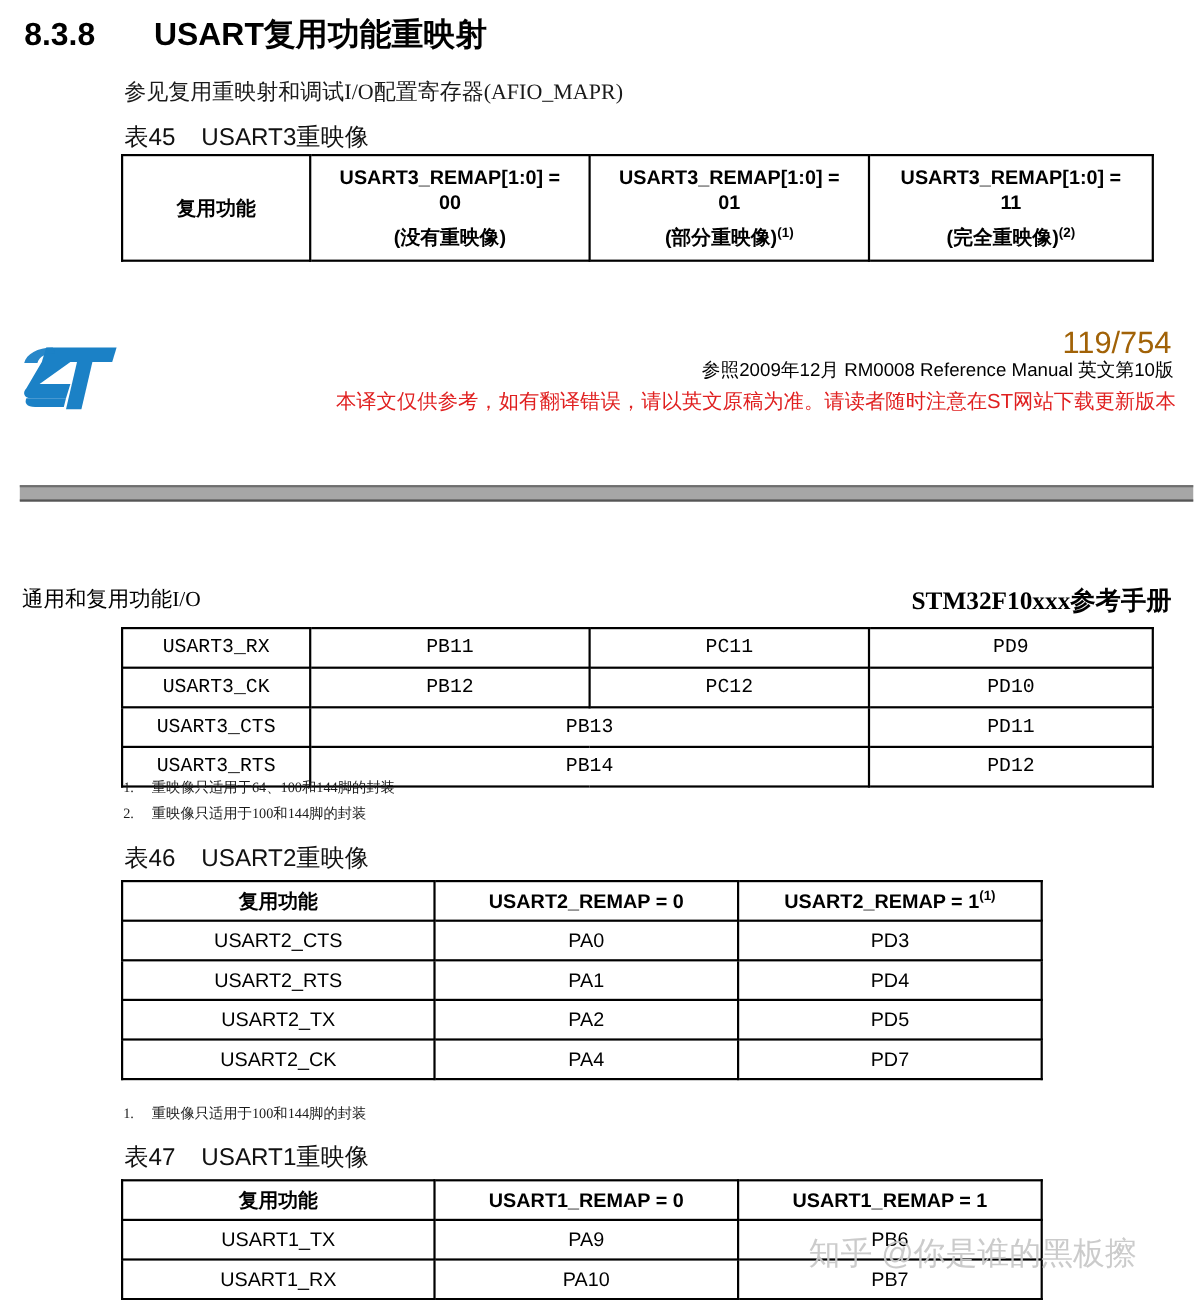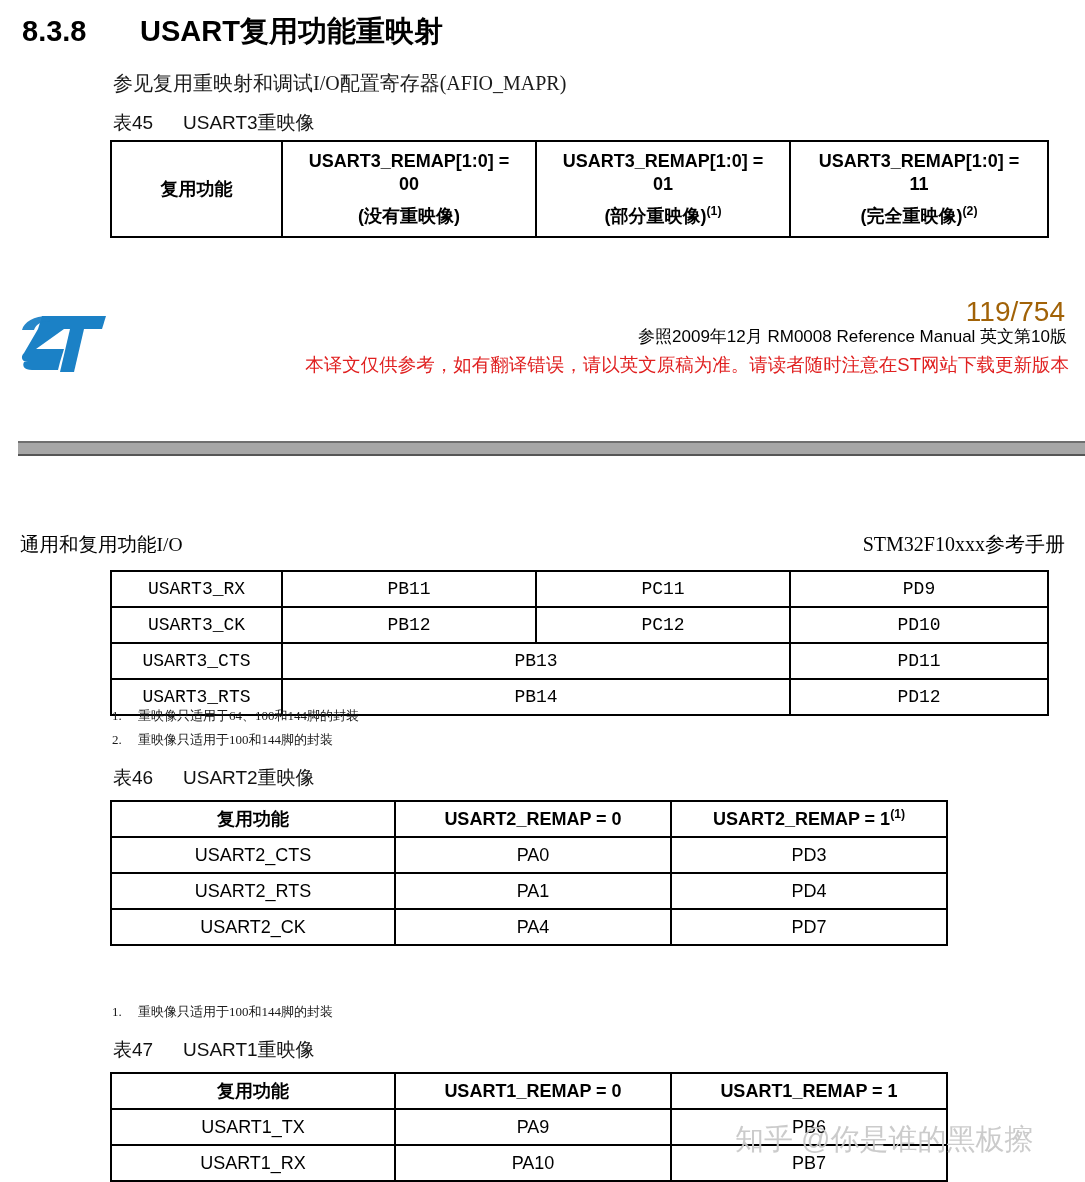--- a/index.html
+++ b/index.html
@@ -42,21 +42,21 @@
     font-family: "Liberation Serif", serif;
     color: #1a1a1a;
   }
   #intro-line {
     left: 113px;
     top: 70px;
     font-family: "Liberation Serif", serif;
     font-size: 20px;
   }
   .table-caption {
-    font-size: 19px;
+    font-size: 22px;
     font-family: "Liberation Sans", sans-serif;
     color: #111;
   }
   .caption-num { display: inline-block; width: 70px; }
 
   #caption-45 { left: 113px; top: 110px; }
   #caption-46 { left: 113px; top: 765px; }
   #caption-47 { left: 113px; top: 1037px; }
 
   
@@ -175,22 +175,23 @@
   
   #running-head-left {
     left: 20px;
     top: 531px;
     font-size: 19.5px;
     font-family: "Liberation Serif", serif;
   }
   #running-head-right {
     right: 20px;
     top: 531px;
-    font-size: 20px;
+    font-size: 23px;
     font-family: "Liberation Serif", serif;
+    font-weight: bold;
   }
 
   
   #watermark {
     left: 735px;
     top: 1120px;
     font-size: 29px;
     font-family: "Liberation Sans", sans-serif;
     color: #c9c9c9;
     opacity: 0.95;
@@ -315,20 +316,25 @@
       <td class="c1">USART2_CTS</td>
       <td class="c2">PA0</td>
       <td class="c3">PD3</td>
     </tr>
     <tr>
       <td class="c1">USART2_RTS</td>
       <td class="c2">PA1</td>
       <td class="c3">PD4</td>
     </tr>
     <tr>
+      <td class="c1">USART2_TX</td>
+      <td class="c2">PA2</td>
+      <td class="c3">PD5</td>
+    </tr>
+    <tr>
       <td class="c1">USART2_CK</td>
       <td class="c2">PA4</td>
       <td class="c3">PD7</td>
     </tr>
   </tbody>
 </table>
 
 <div class="abs footnote" id="footnote-46">
   <span class="fn-marker">1.</span><span>重映像只适用于100和144脚的封装</span>
 </div>

